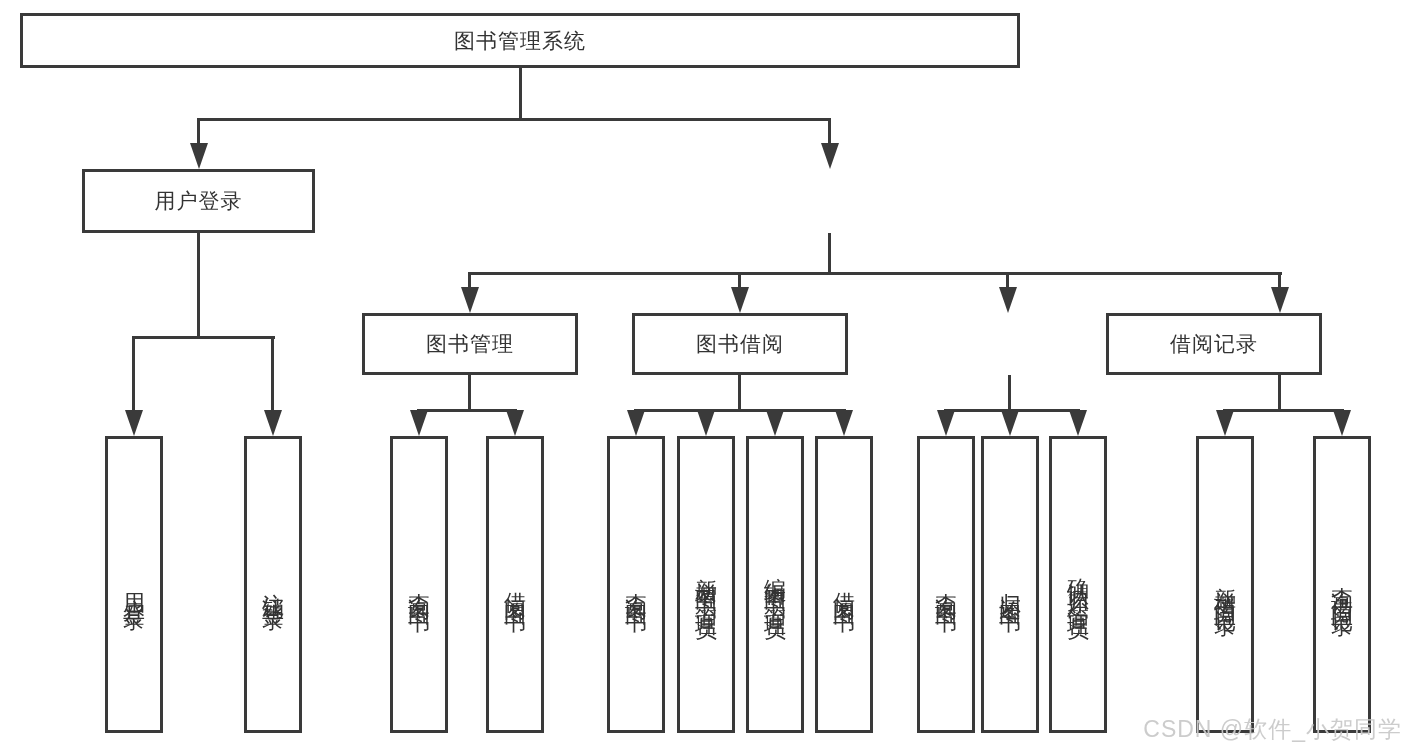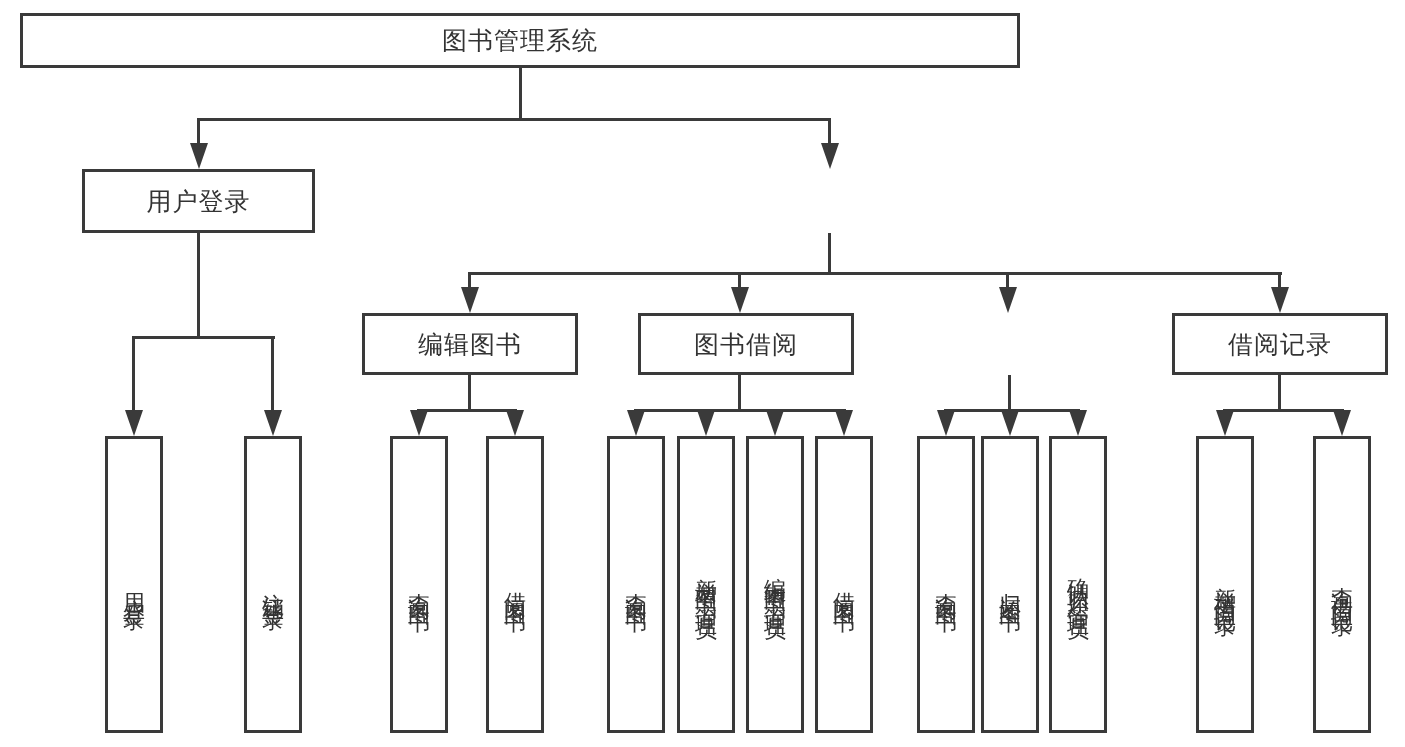--- a/index.html
+++ b/index.html
@@ -18,21 +18,21 @@
   }
   .node {
     position: absolute;
     box-sizing: border-box;
     border: 3px solid #3a3a3a;
     background: #ffffff;
     display: flex;
     align-items: center;
     justify-content: center;
     text-align: center;
-    font-size: 25px;
+    font-size: 21px;
     letter-spacing: 1px;
     color: #333333;
   }
   .leaf {
     writing-mode: vertical-rl;
     text-orientation: mixed;
     font-size: 22px;
     letter-spacing: 6px;
     line-height: 1;
     padding-top: 4px;
@@ -62,23 +62,23 @@
 </style>
 </head>
 <body>
 
 <div class="canvas">
 
   <div class="node" style="left:20px; top:13px; width:1000px; height:55px;">图书管理系统</div>
 
   <div class="node" style="left:82px; top:169px; width:233px; height:64px;">用户登录</div>
 
-  <div class="node" style="left:362px; top:313px; width:216px; height:62px;">编辑图书</div>
-  <div class="node" style="left:632px; top:313px; width:216px; height:62px;margin-left:6px;">图书借阅</div>
-  <div class="node" style="left:1172px; top:313px; width:216px; height:62px;">借阅记录</div>
+  <div class="node" style="left:362px; top:313px; width:216px; height:62px;">图书管理</div>
+  <div class="node" style="left:632px; top:313px; width:216px; height:62px;">图书借阅</div>
+  <div class="node" style="left:1106px; top:313px; width:216px; height:62px;">借阅记录</div>
 
   <div class="node leaf" style="left:105px; top:436px; width:58px; height:297px;">用户登录</div>
   <div class="node leaf" style="left:244px; top:436px; width:58px; height:297px;">注销登录</div>
 
   <div class="node leaf" style="left:390px; top:436px; width:58px; height:297px;">查询图书</div>
   <div class="node leaf" style="left:486px; top:436px; width:58px; height:297px;">借阅图书</div>
 
   <div class="node leaf" style="left:607px; top:436px; width:58px; height:297px;">查询图书</div>
   <div class="node leaf" style="left:677px; top:436px; width:58px; height:297px;">新增图书（管理员）</div>
   <div class="node leaf" style="left:746px; top:436px; width:58px; height:297px;">编辑图书（管理员）</div>
@@ -132,14 +132,15 @@
   <div class="line" style="left:944px; top:409px; width:136px; height:3px;"></div>
   <div class="arrow" style="left:937px; top:410px;"></div>
   <div class="arrow" style="left:1001px; top:410px;"></div>
   <div class="arrow" style="left:1069px; top:410px;"></div>
 
   <div class="line" style="left:1278px; top:375px; width:3px; height:34px;"></div>
   <div class="line" style="left:1223px; top:409px; width:121px; height:3px;"></div>
   <div class="arrow" style="left:1216px; top:410px;"></div>
   <div class="arrow" style="left:1333px; top:410px;"></div>
 
+  <div class="watermark">CSDN @软件_小贺同学</div>
 
 </div>
 
 </body></html>

